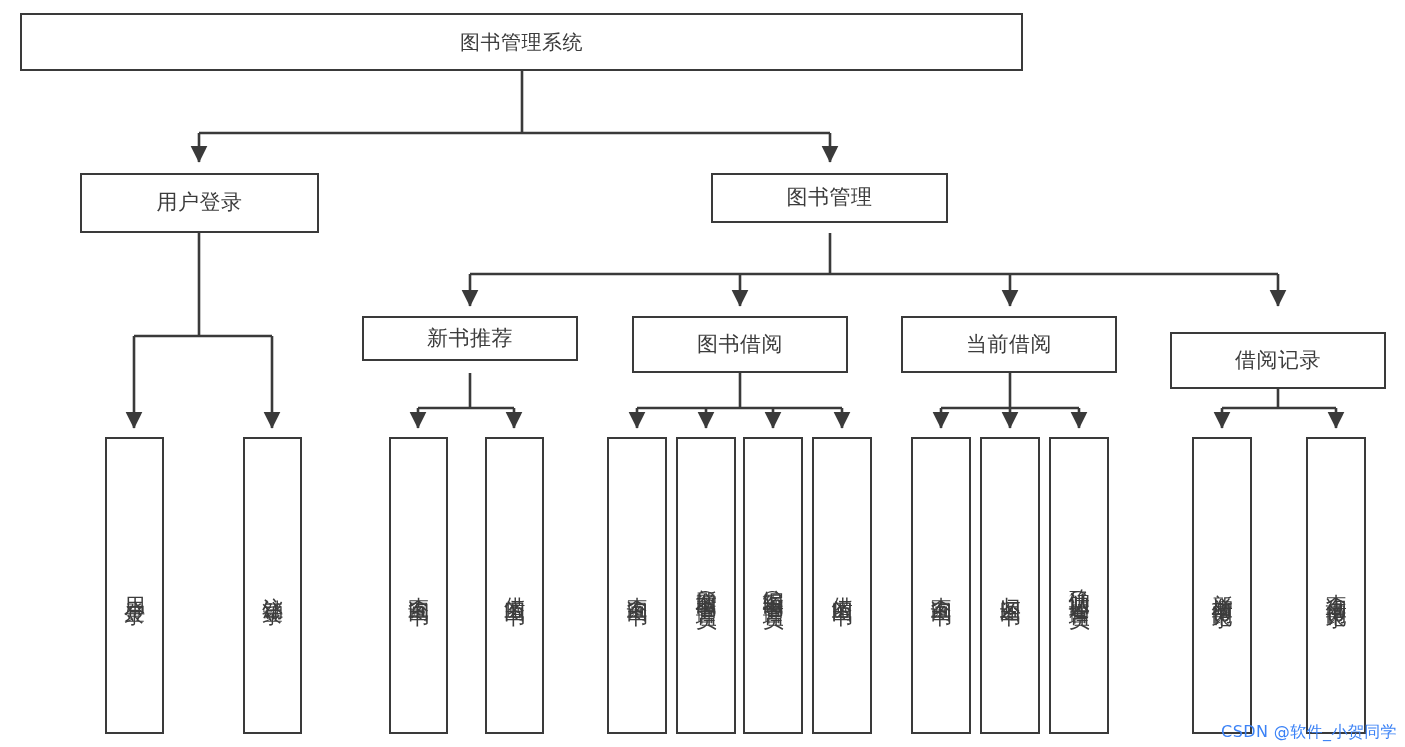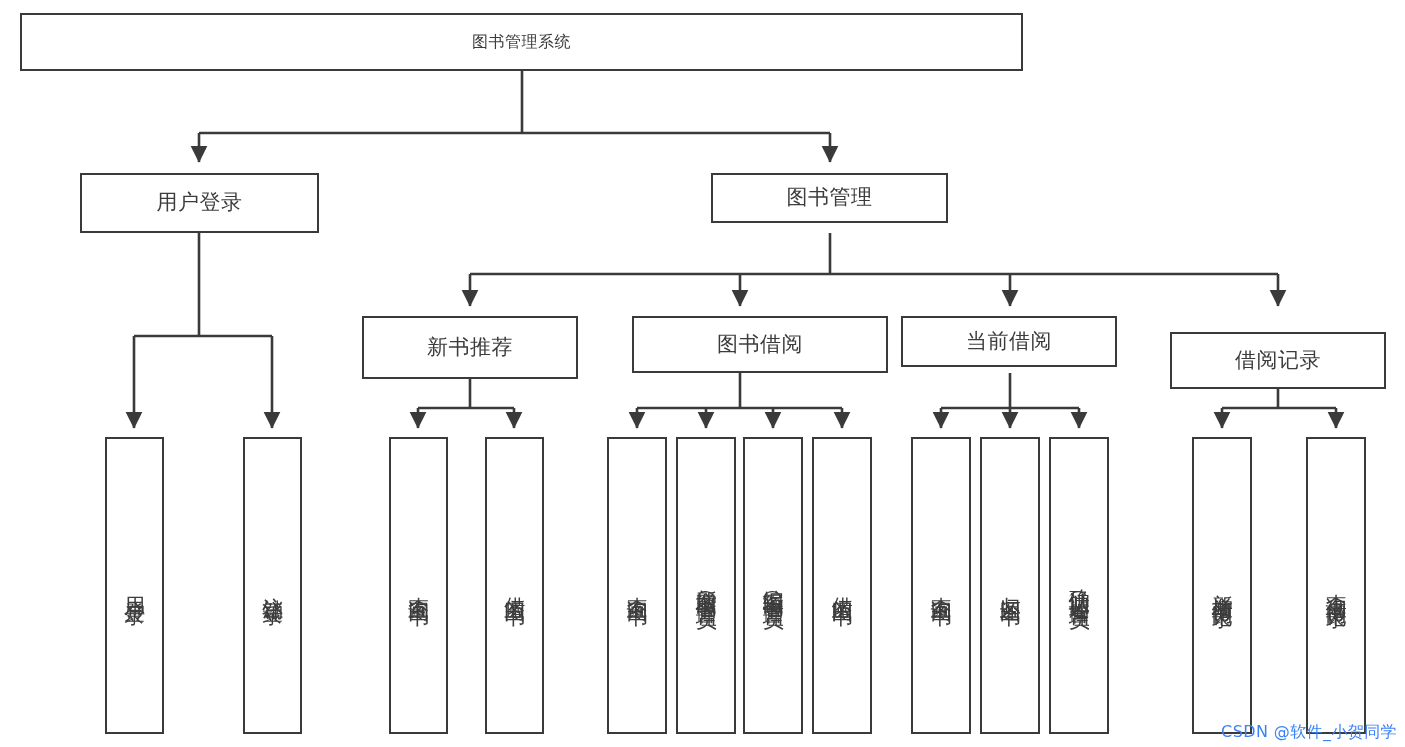--- a/index.html
+++ b/index.html
@@ -46,21 +46,21 @@
     white-space: nowrap;
   }
   .node.vertical .label {
     writing-mode: vertical-rl;
     text-orientation: upright;
     font-size: 21px;
     line-height: 1.45;
     letter-spacing: 3px;
     white-space: nowrap;
   }
-  .node.root .label { font-size: 16px; }
+  .node.root .label { font-size: 20px; }
   .node.level2 .label { font-size: 21px; }
   #watermark {
     position: absolute;
     right: 8px;
     bottom: 4px;
     font-size: 16px;
     color: #3b82f6;
     letter-spacing: 0.4px;
     z-index: 5;
     white-space: nowrap;
@@ -125,27 +125,27 @@
     <span class="label">图书管理系统</span>
   </div>
 
   <div class="node level1" style="left:80px; top:173px; width:239px; height:60px;">
     <span class="label">用户登录</span>
   </div>
   <div class="node level1" style="left:711px; top:173px; width:237px; height:50px;">
     <span class="label">图书管理</span>
   </div>
 
-  <div class="node level2" style="left:362px; top:316px; width:216px; height:63px;">
+  <div class="node level2" style="left:362px; top:316px; width:216px; height:45px;">
     <span class="label">新书推荐</span>
   </div>
-  <div class="node level2" style="left:632px; top:316px; width:256px; height:57px;">
+  <div class="node level2" style="left:632px; top:316px; width:216px; height:57px;">
     <span class="label">图书借阅</span>
   </div>
-  <div class="node level2" style="left:901px; top:316px; width:216px; height:51px;">
+  <div class="node level2" style="left:901px; top:316px; width:216px; height:57px;">
     <span class="label">当前借阅</span>
   </div>
   <div class="node level2" style="left:1170px; top:332px; width:216px; height:57px;">
     <span class="label">借阅记录</span>
   </div>
 
   <div class="node vertical" style="left:105px; top:437px; width:59px; height:297px;">
     <span class="label">用户登录</span>
   </div>
   <div class="node vertical" style="left:243px; top:437px; width:59px; height:297px;">

